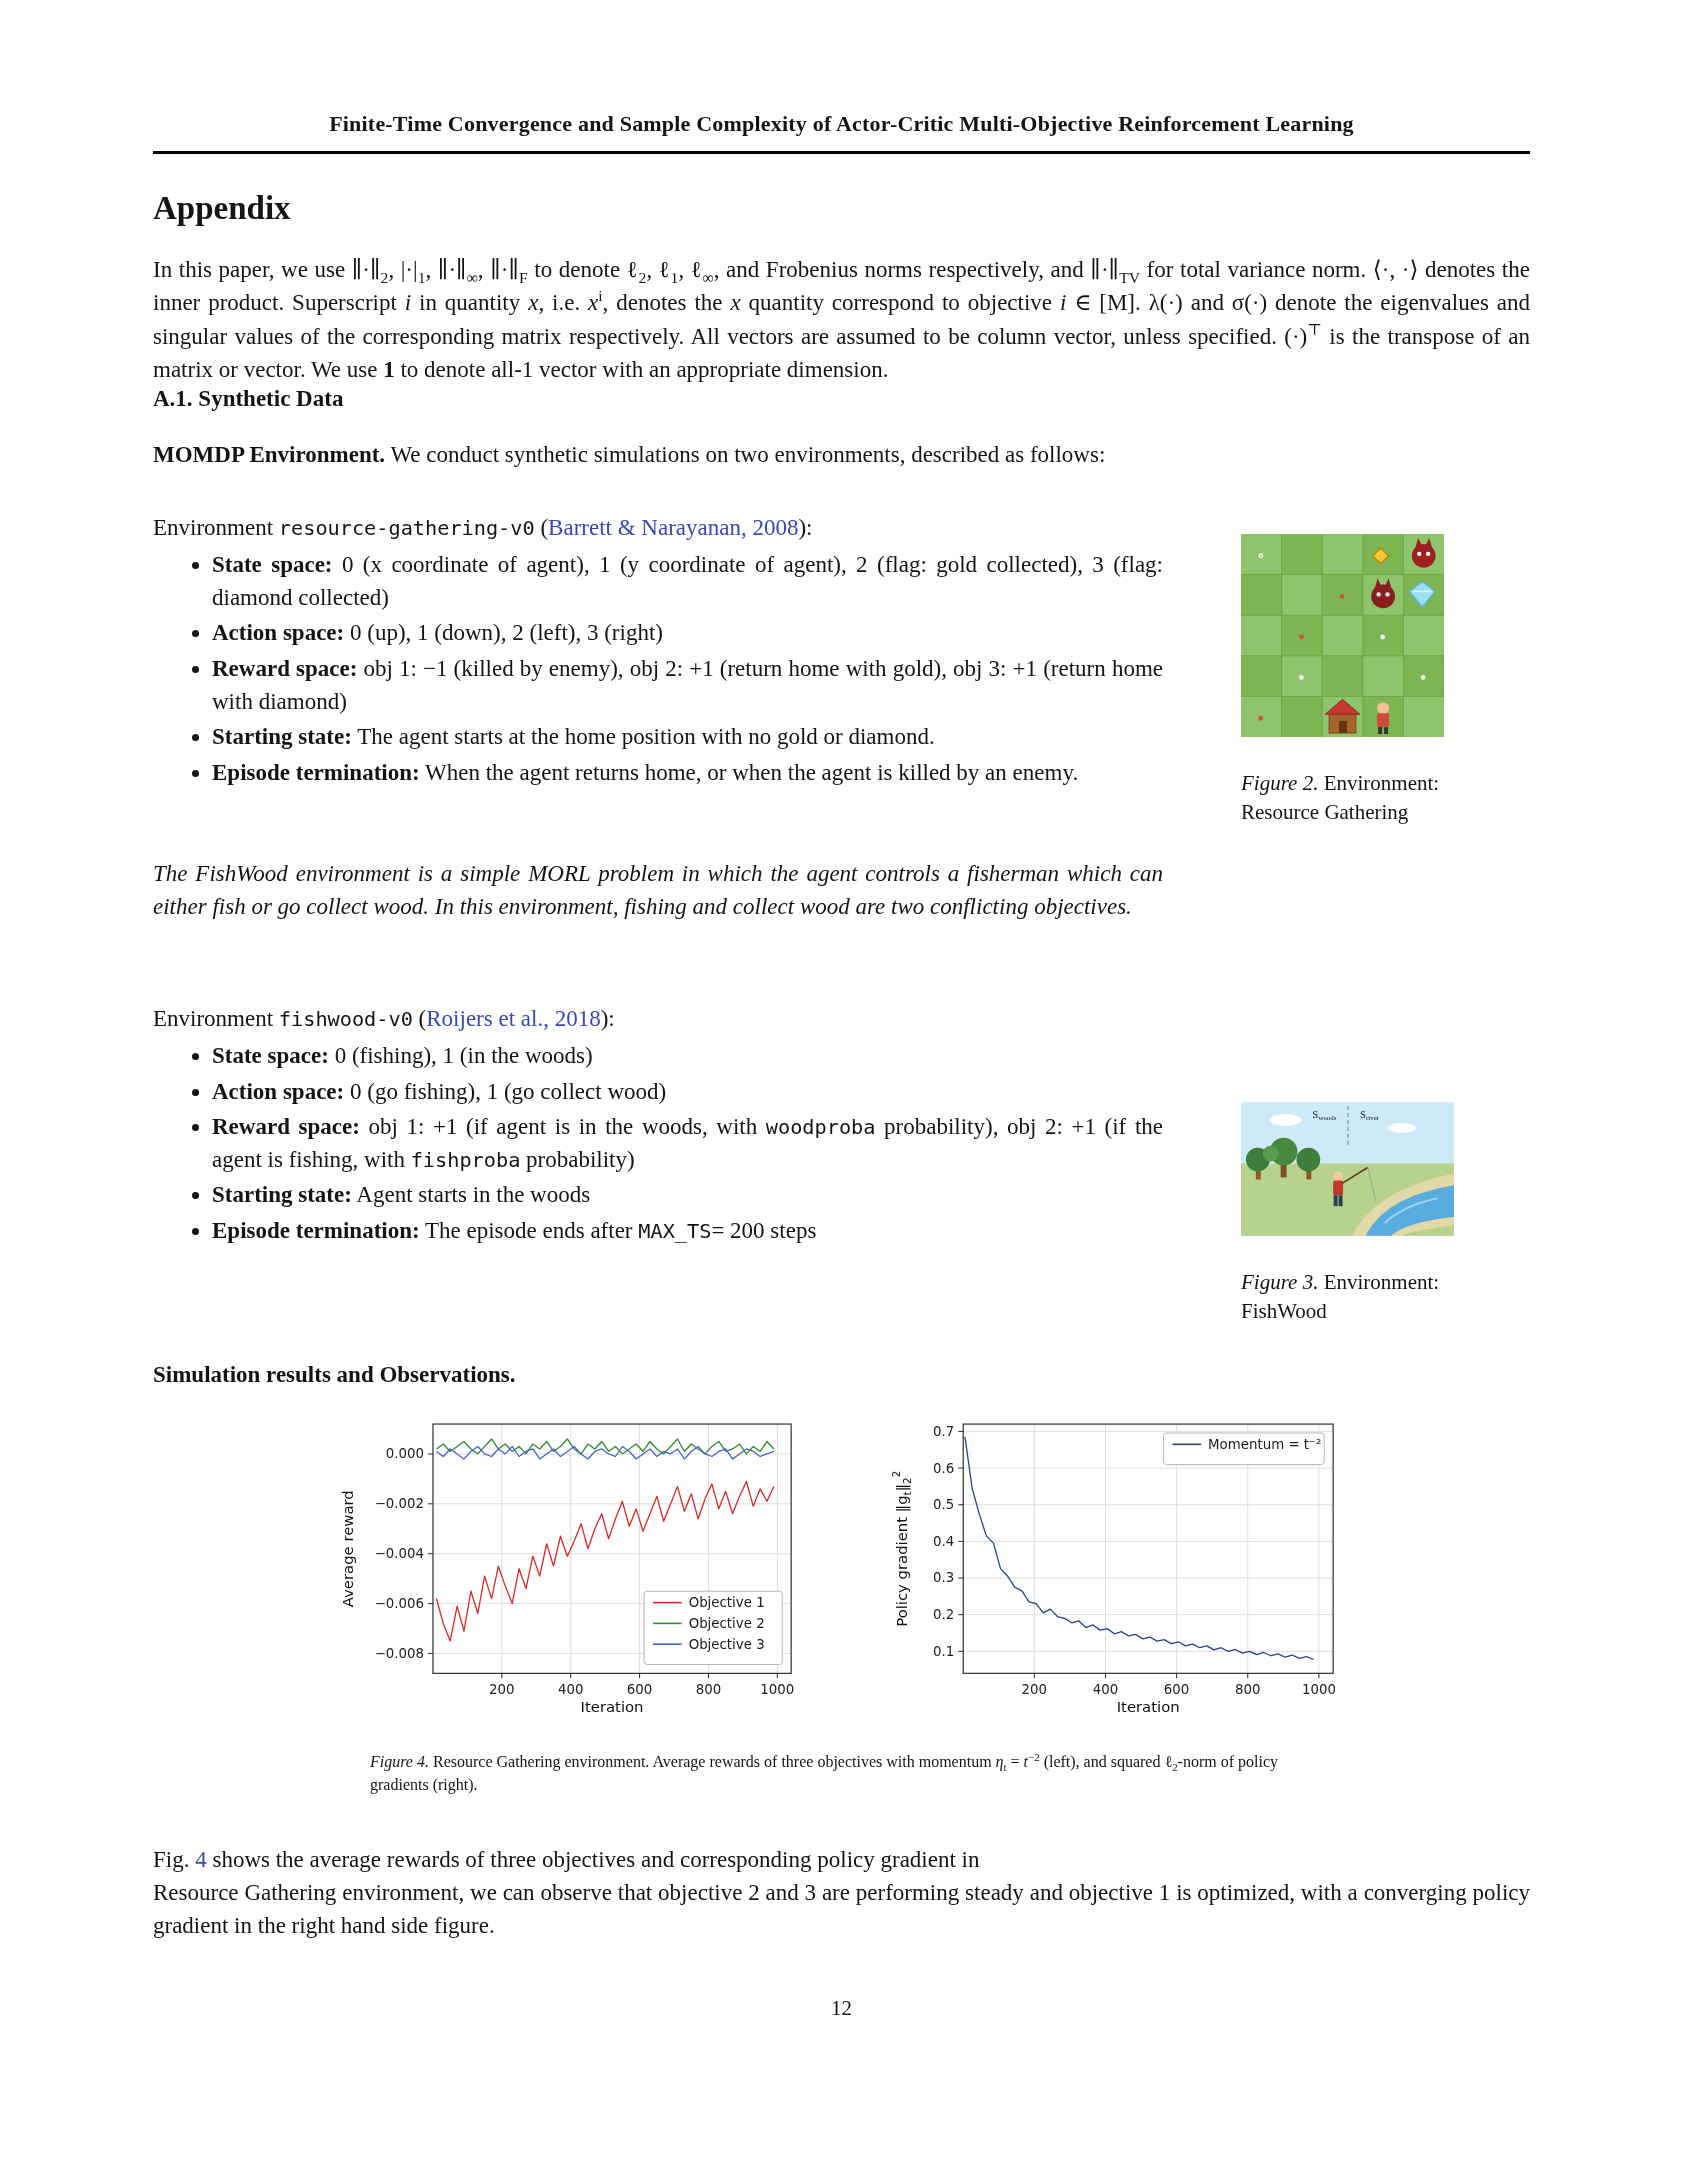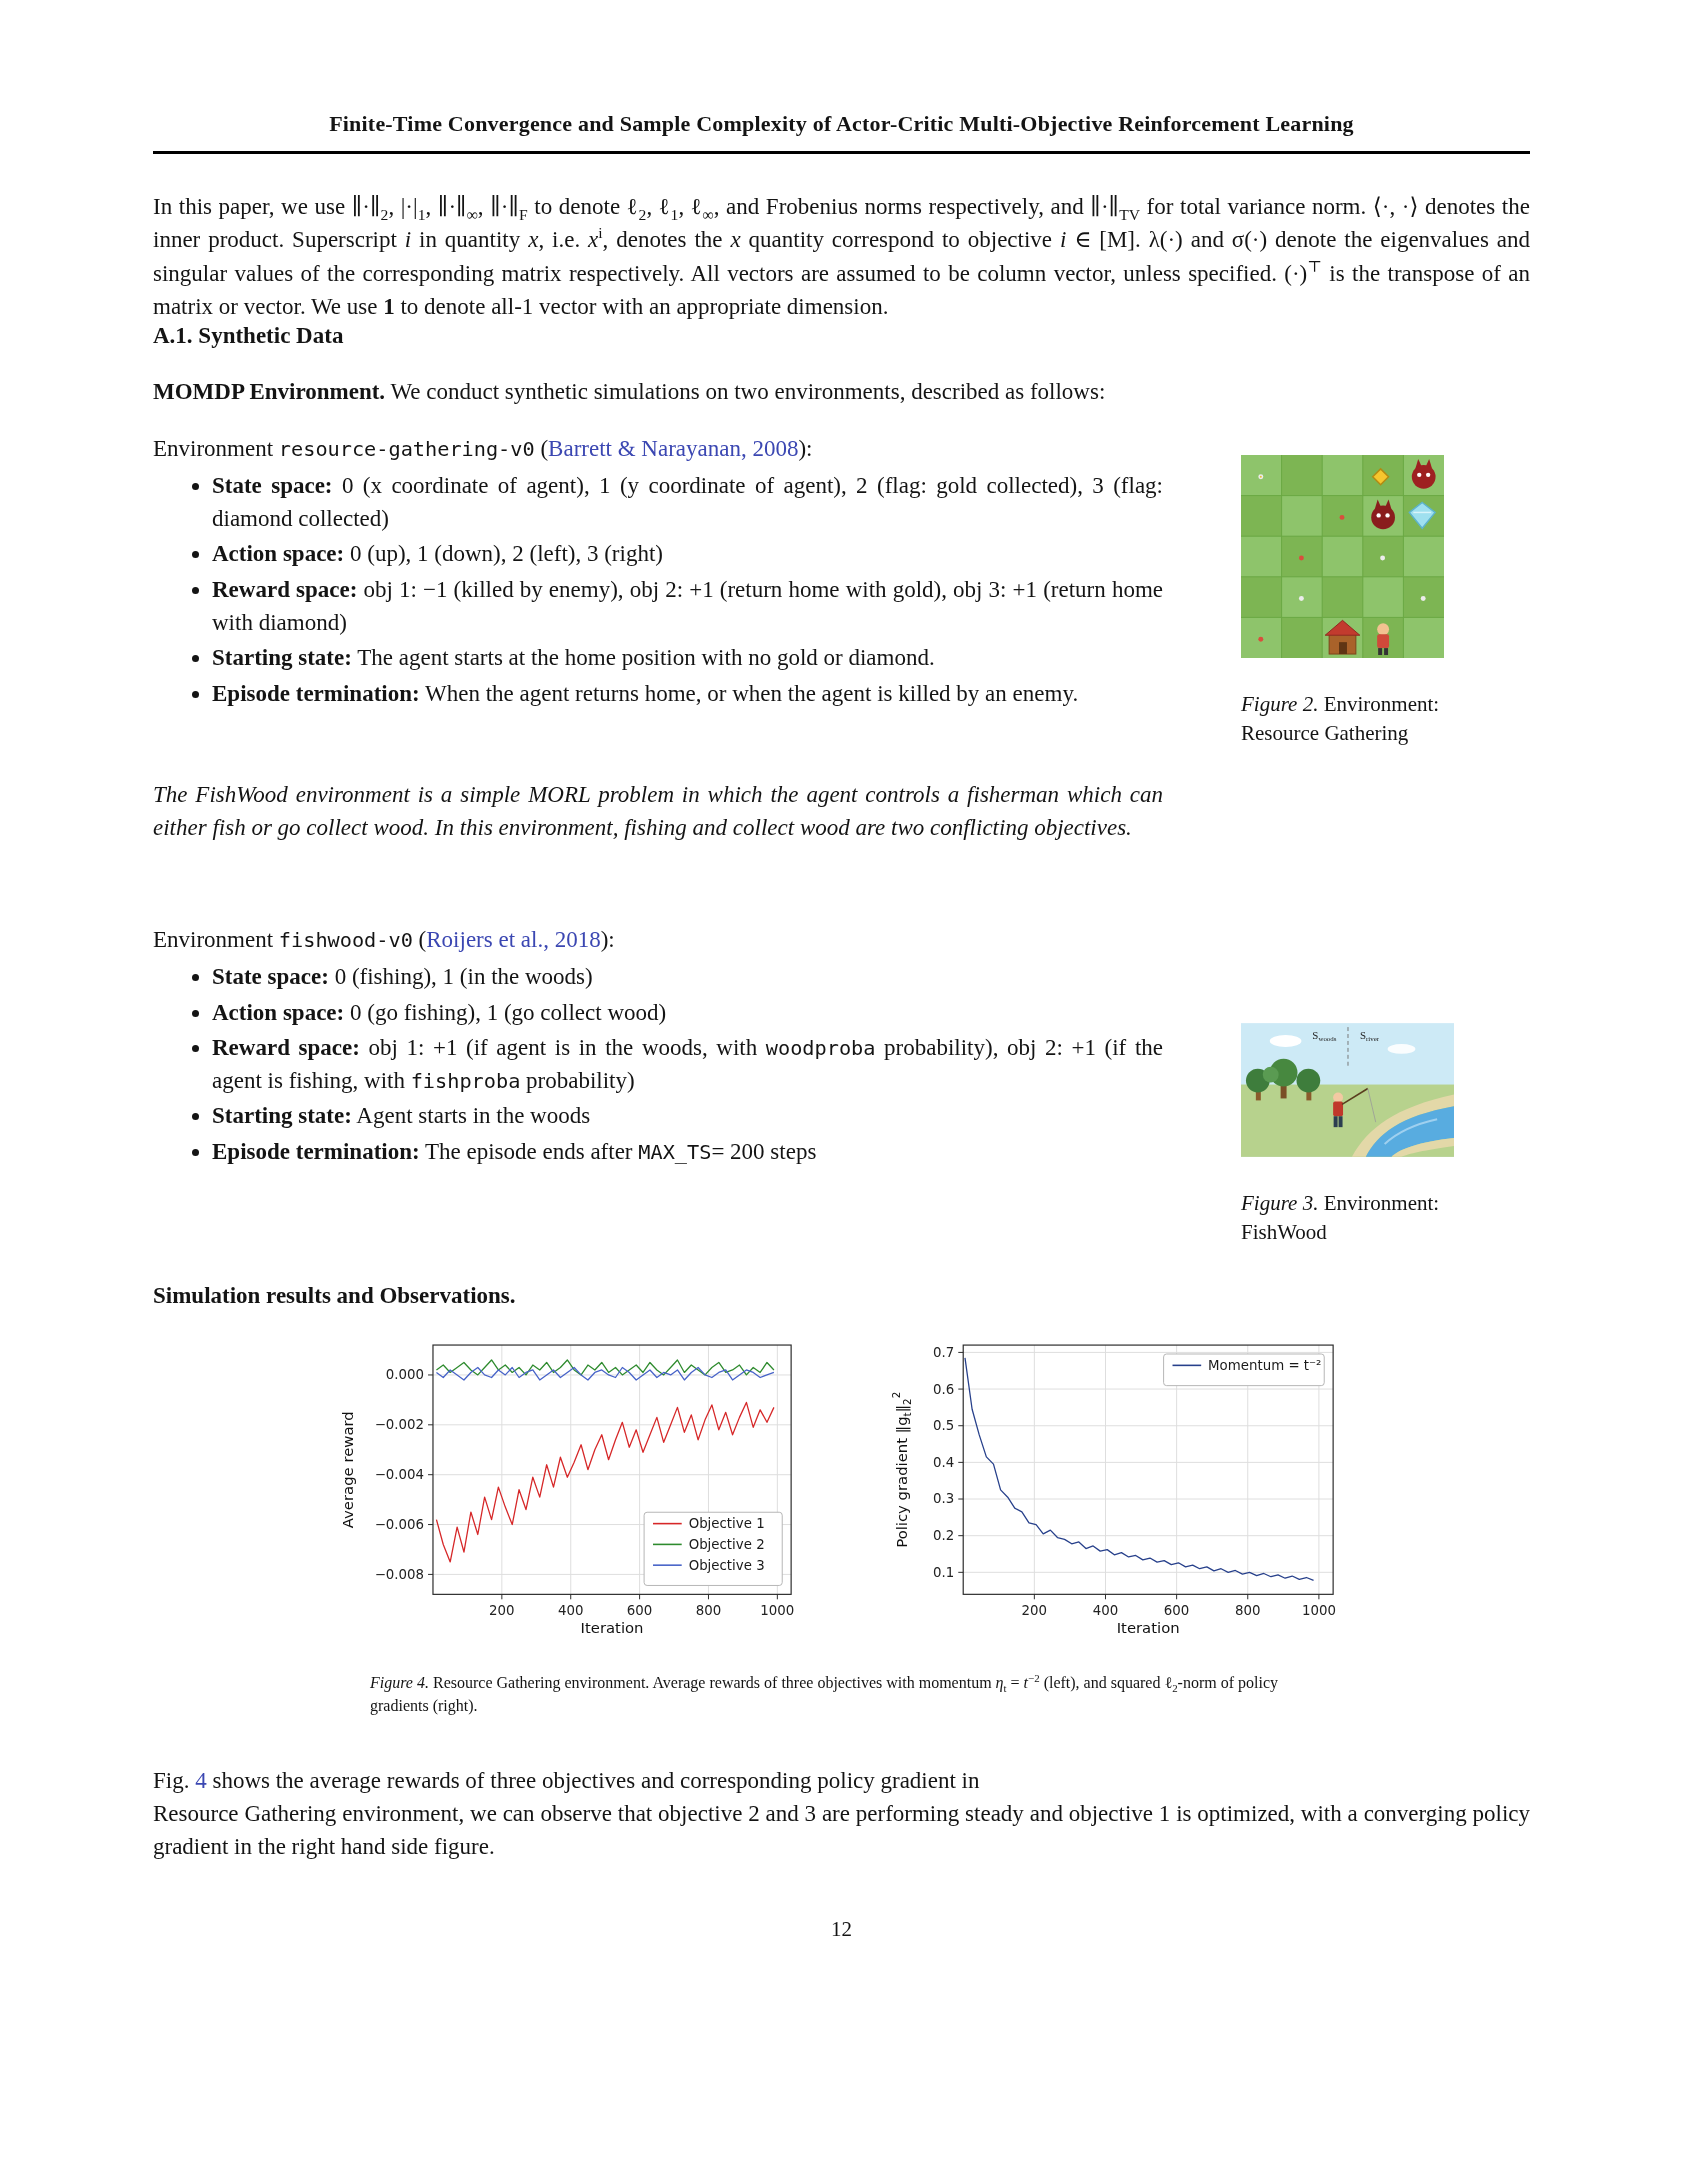--- a/index.html
+++ b/index.html
@@ -10,21 +10,21 @@
     font-family:"Liberation Serif","DejaVu Serif",serif; color:#141414;
     padding:111px 153px 0 153px;
   }
   .running-title{ font-weight:bold; font-size:22px; text-align:center; letter-spacing:0.2px; }
   .header-rule{ border:none; border-top:3px solid #000; margin:14px 0 36px 0; }
   h1.appendix{ font-size:33px; font-weight:bold; margin:0 0 26px 0; }
   .body{ font-size:23px; line-height:1.45; margin:0; text-align:justify; }
   h2.section{ font-size:28px; font-weight:bold; margin:40px 0 26px 0; }
   h3.subsection{ font-size:23px; font-weight:bold; margin:0 0 26px 0; }
   .bold-label{ font-weight:bold; }
-  .para-momdp{ margin-bottom:16px; }
+  .para-momdp{ margin-bottom:32px; }
   .env-line{ font-size:23px; margin:0 0 8px 0; }
   .code,.seg-code{ font-family:"DejaVu Sans Mono","Liberation Mono",monospace; font-size:.88em; }
   .cite,.seg-cite,.seg-ref{ color:var(--link); }
   .seg-i{ font-style:italic; }
   .seg-b{ font-weight:bold; }
   sub,sup{ font-size:68%; line-height:0; }
   ul.bullets{ margin:4px 0 26px 0; padding-left:59px; }
   ul.bullets li{ font-size:23px; line-height:1.42; margin:3px 0; text-align:justify; }
   .bullet-label{ font-weight:bold; }
   .split{ display:flex; align-items:center; }
@@ -49,20 +49,21 @@
 </head>
 <body>
 
 <div class="page">
 
   <header>
     <div class="running-title">Finite-Time Convergence and Sample Complexity of Actor-Critic Multi-Objective Reinforcement Learning</div>
     <hr class="header-rule">
   </header>
 
+  <h1 class="appendix">Appendix</h1>
 
   <p class="body"><span class="seg-text">In this paper, we use ∥·∥</span><sub>2</sub><span class="seg-text">, |·|</span><sub>1</sub><span class="seg-text">, ∥·∥</span><sub>∞</sub><span class="seg-text">, ∥·∥</span><sub>F</sub><span class="seg-text"> to denote ℓ</span><sub>2</sub><span class="seg-text">, ℓ</span><sub>1</sub><span class="seg-text">, ℓ</span><sub>∞</sub><span class="seg-text">, and Frobenius norms respectively, and ∥·∥</span><sub>TV</sub><span class="seg-text"> for total variance norm. ⟨·, ·⟩ denotes the inner product. Superscript </span><span class="seg-i">i</span><span class="seg-text"> in quantity </span><span class="seg-i">x</span><span class="seg-text">, i.e. </span><span class="seg-i">x</span><sup>i</sup><span class="seg-text">, denotes the </span><span class="seg-i">x</span><span class="seg-text"> quantity correspond to objective </span><span class="seg-i">i</span><span class="seg-text"> ∈ [M]. λ(·) and σ(·) denote the eigenvalues and singular values of the corresponding matrix respectively. All vectors are assumed to be column vector, unless specified. (·)</span><sup>⊤</sup><span class="seg-text"> is the transpose of an matrix or vector. We use </span><span class="seg-b">1</span><span class="seg-text"> to denote all-1 vector with an appropriate dimension.</span></p>
 
   <h3 class="subsection">A.1. Synthetic Data</h3>
 
   <p class="body para-momdp"><span class="bold-label">MOMDP Environment.</span><span> We conduct synthetic simulations on two environments, described as follows:</span></p>
 
   <div class="split">
     <div class="main-col">
       <p class="env-line"><span>Environment </span><span class="code">resource-gathering-v0</span><span> (</span><span class="cite">Barrett &amp; Narayanan, 2008</span><span>):</span></p>

